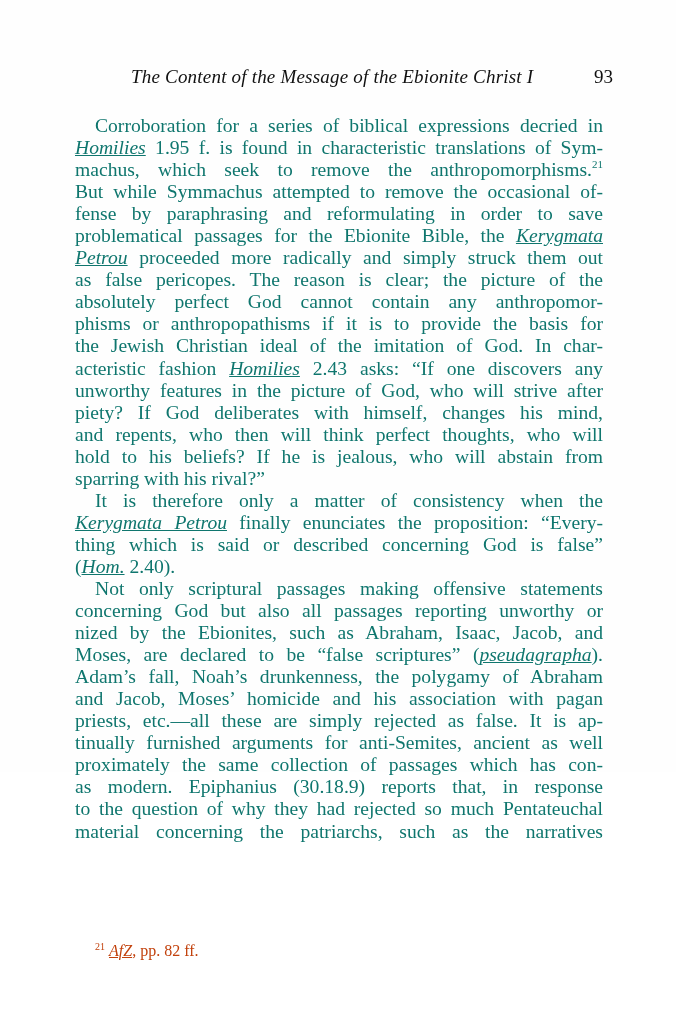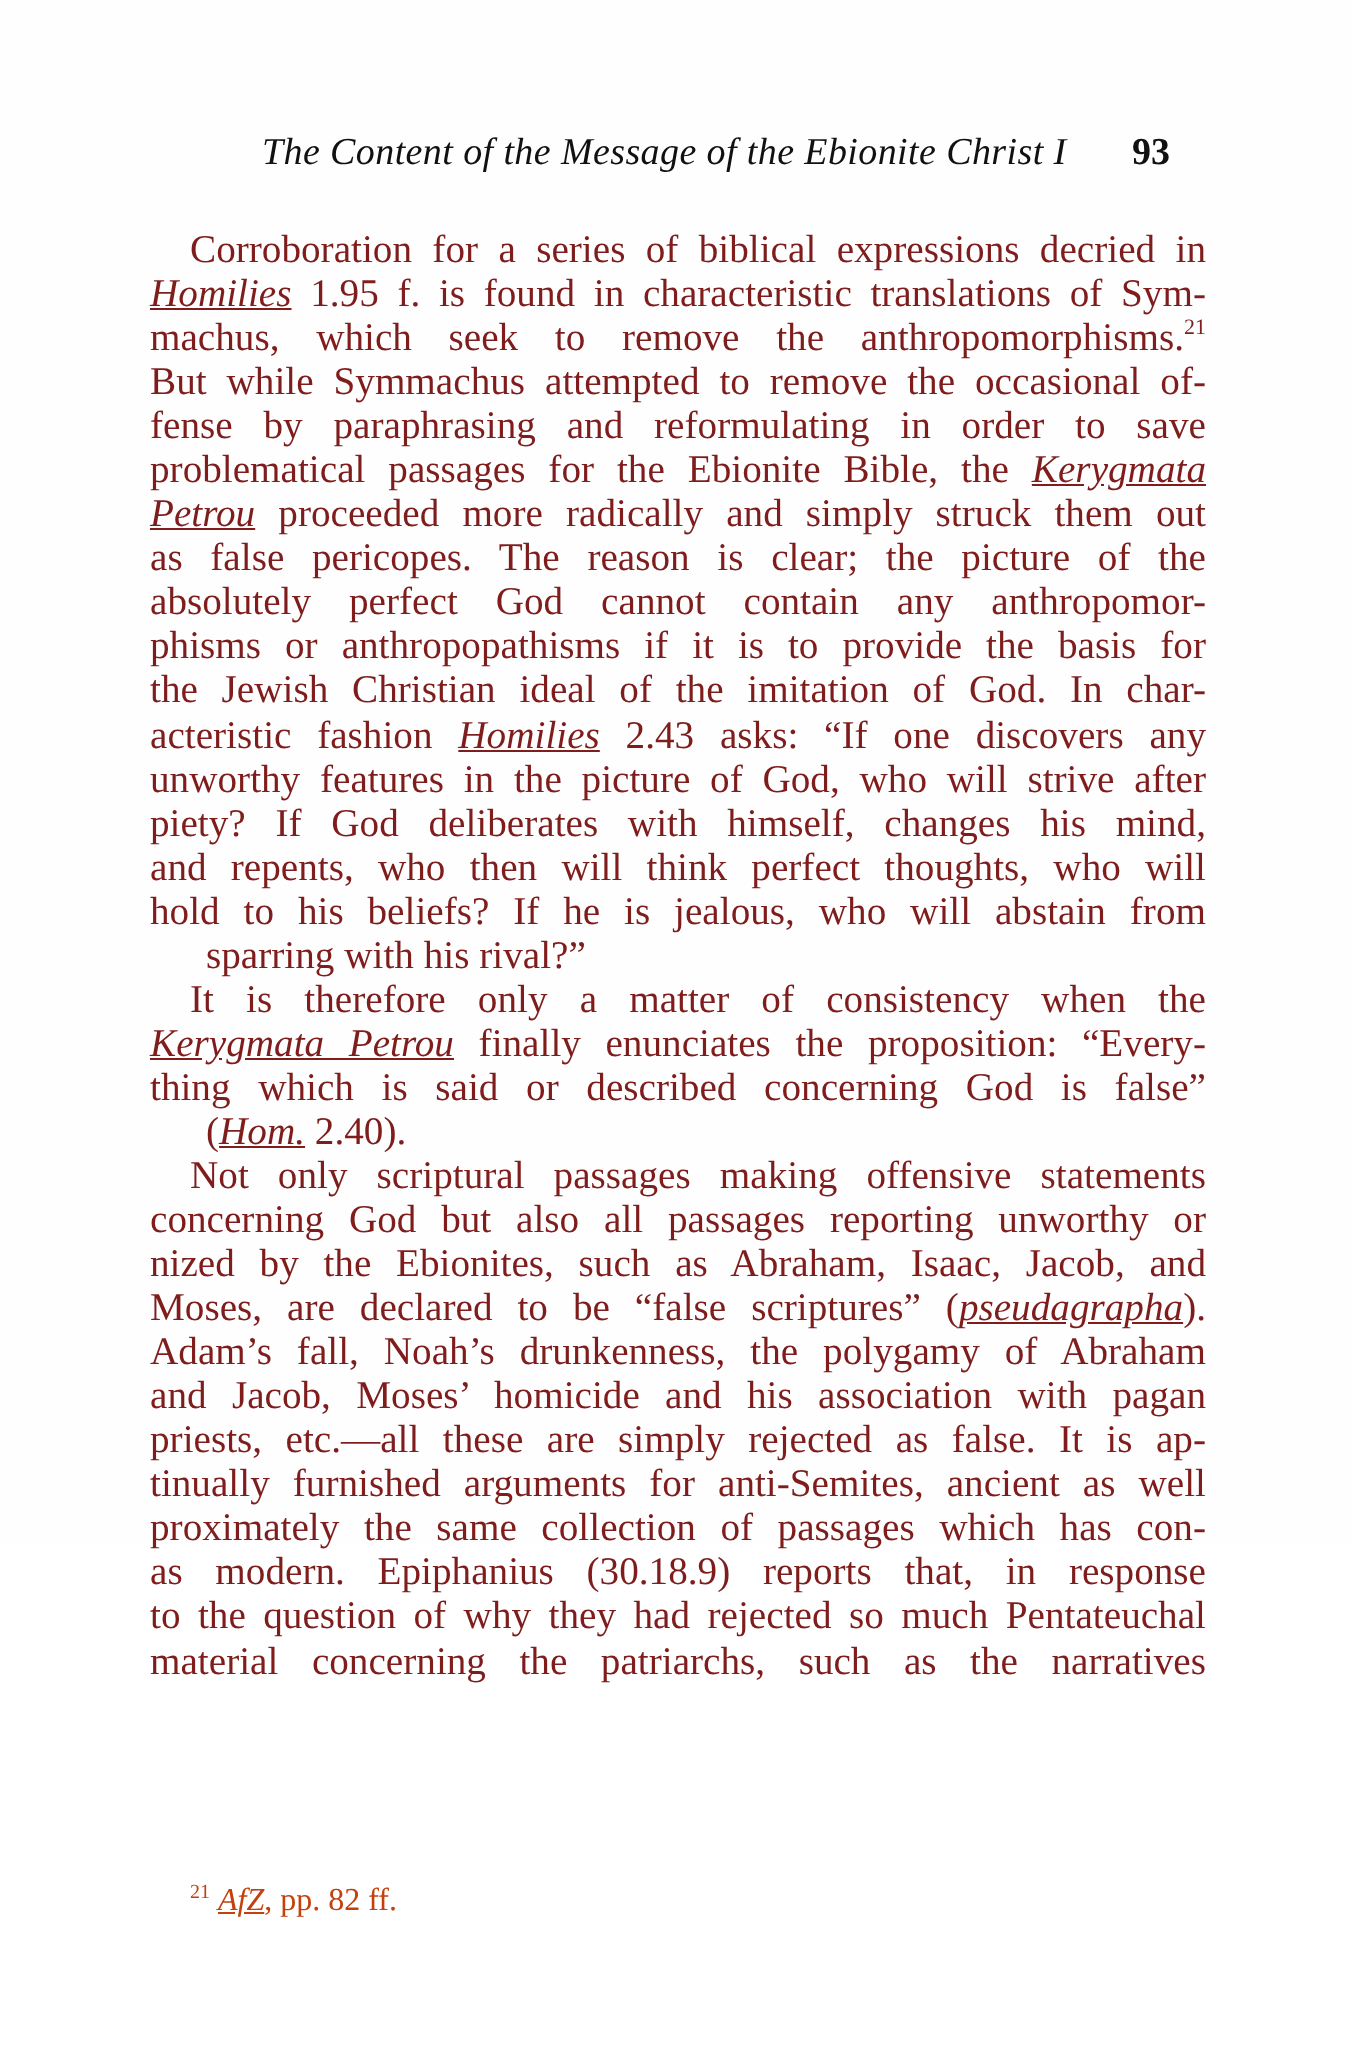--- a/index.html
+++ b/index.html
@@ -5,27 +5,27 @@
   html, body { margin: 0; padding: 0; background: #ffffff; }
   body { width: 676px; height: 1036px; position: relative; overflow: hidden; }
   .page { position: absolute; left: 0; top: 0; width: 676px; height: 772px; background: #fefefe; }
   .running-head {
     position: absolute; top: 66px; left: 0; width: 676px; height: 28px;
     font-family: "Liberation Serif", serif; color: #111;
   }
   .running-title {
     position: absolute; left: 131px; top: 0; font-style: italic; font-size: 19px; letter-spacing: 0.2px;
   }
-  .page-number { position: absolute; left: 566px; top: 0; font-size: 19px; font-weight: bold; }
+  .page-number { position: absolute; left: 594px; top: 0; font-size: 19px; }
   .body {
     position: absolute; left: 75px; top: 115px; width: 528px;
-    font-family: "Liberation Serif", serif; font-size: 19.6px; line-height: 22.05px; color: #7f1d1d;
+    font-family: "Liberation Serif", serif; font-size: 19.6px; line-height: 22.05px; color: #0f766e;
   }
   .line { display: block; white-space: nowrap; text-align: justify; text-align-last: justify; height: 22.05px; }
-  .line.last { text-align-last: left; margin-left: 28px; }
+  .line.last { text-align-last: left; }
   .line.indent { padding-left: 20px; }
   i { font-style: italic; text-decoration: underline; }
   sup { font-size: 11px; vertical-align: 0; position: relative; top: -8px; }
   .footnote {
     position: absolute; left: 95px; top: 942px;
     font-family: "Liberation Serif", serif; font-size: 16px; color: #c2410c;
   }
   .footnote sup { font-size: 10px; top: -6px; }
 </style>
 </head>

